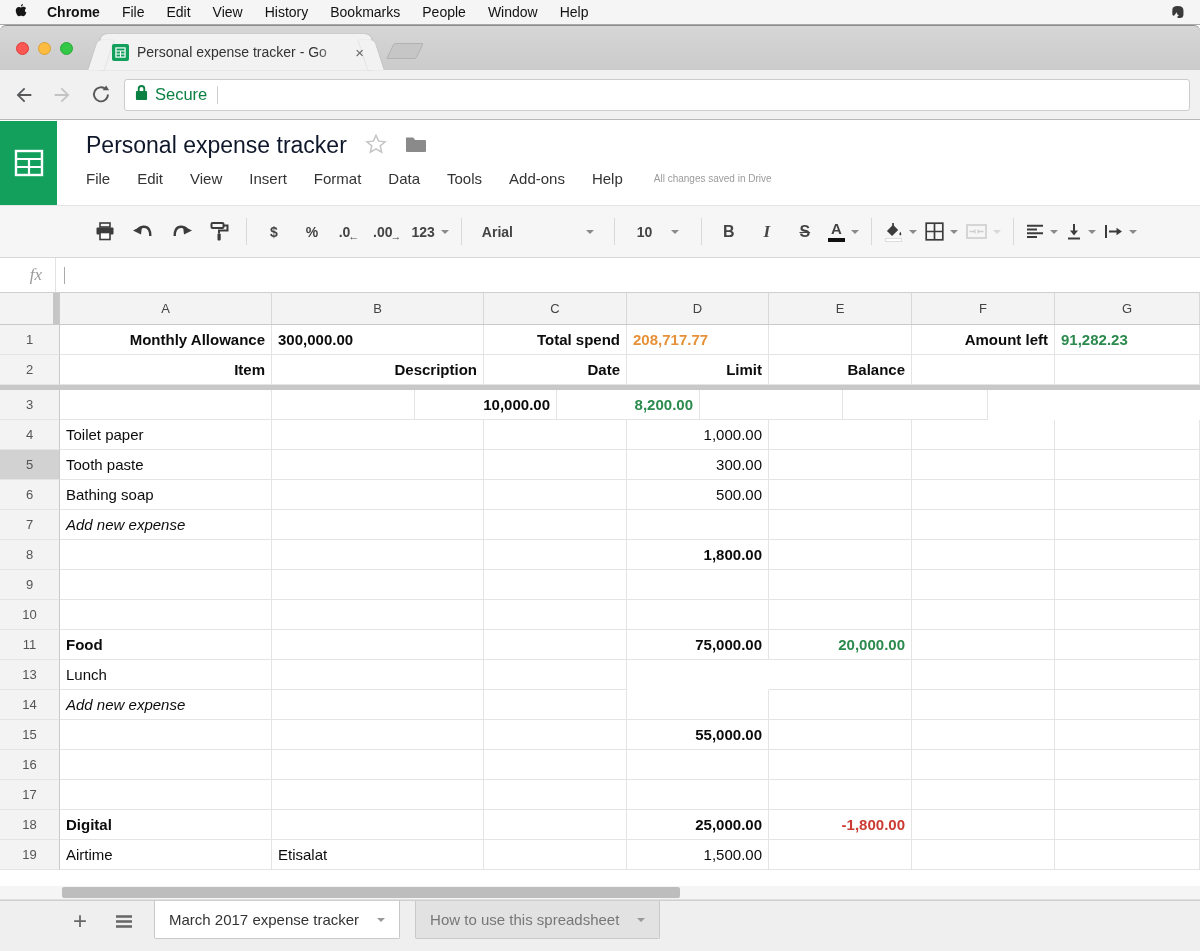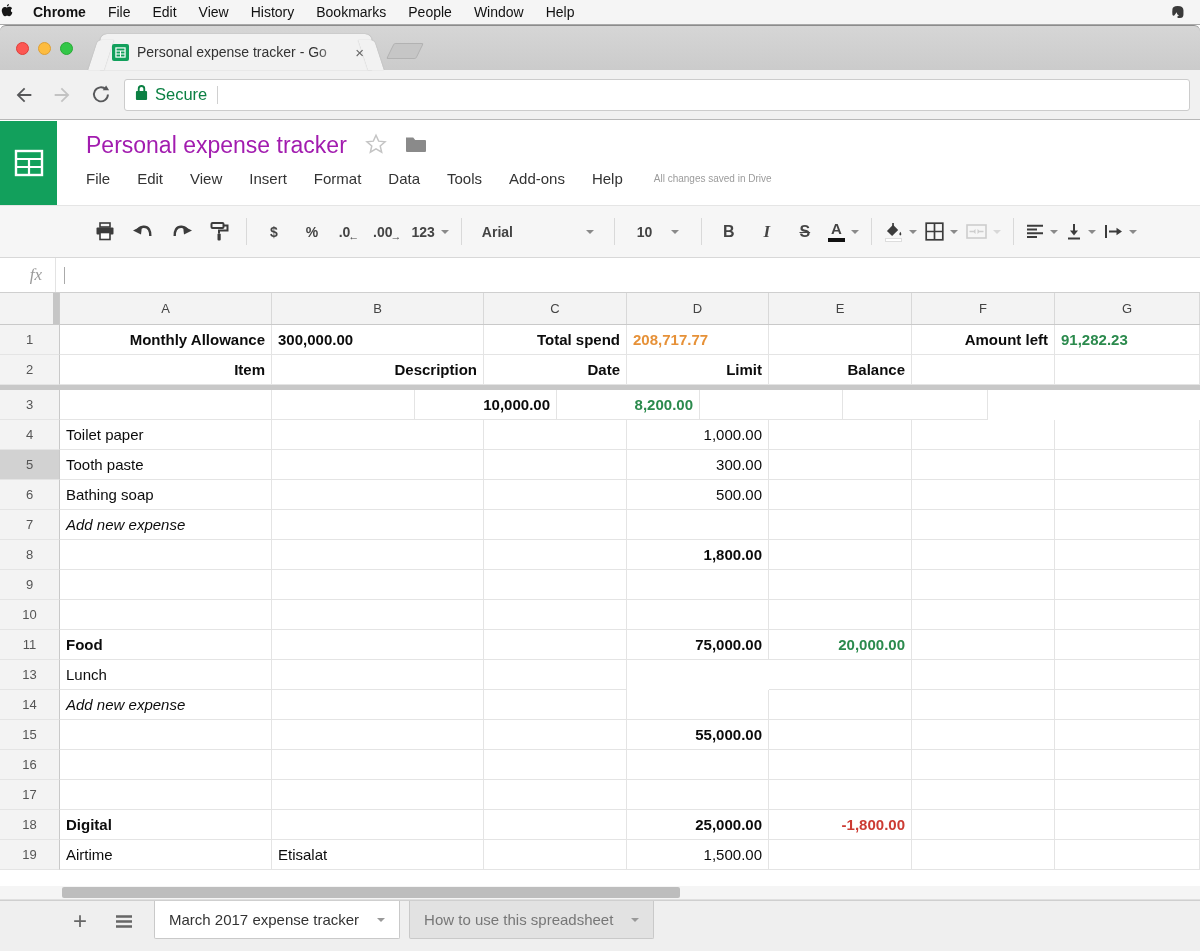--- a/index.html
+++ b/index.html
@@ -1,21 +1,21 @@
 <!DOCTYPE html>
 <html><head>
 <meta charset="utf-8">
 <style>
   * { box-sizing: border-box; margin: 0; padding: 0; }
   html,body { width:1200px; height:951px; overflow:hidden; background:#fff;
     font-family:"Liberation Sans","DejaVu Sans",sans-serif; -webkit-font-smoothing:antialiased; }
 
   
   .menubar { height:25px; background:#f5f5f5; display:flex; align-items:center;
-    padding:0 0; font-size:14px; color:#111; border-bottom:1px solid #a9a9a9; position:relative; }
+    padding:0 14px; font-size:14px; color:#111; border-bottom:1px solid #a9a9a9; position:relative; }
   .menubar .apple { margin-right:20px; display:flex; align-items:center; }
   .mb-item { margin-right:22px; cursor:default; }
   .mb-item.bold { font-weight:bold; }
   .menubar-right { position:absolute; right:14px; top:3px; }
 
   
   .tabbar { height:45px; background:linear-gradient(#d6d6d6,#cbcbcb); border-top:1px solid #8c8c8c;
     border-radius:6px 6px 0 0; position:relative; display:flex; align-items:flex-end; }
   .traffic { position:absolute; left:16px; top:16px; display:flex; gap:9px; }
   .light { width:13px; height:13px; border-radius:50%; }
@@ -49,21 +49,21 @@
   .url-scheme { color:#0b8043; }
   .url-sep2 { color:#9aa0a6; }
   .url-host { color:#2b2b2b; }
   .url-path { color:#8a8f94; }
 
   
   .gs-header { height:85px; background:#fff; position:relative; }
   .gs-logo { position:absolute; left:0; top:1px; width:57px; height:84px; background:#12a05c;
     display:flex; align-items:center; justify-content:center; }
   .gs-title-row { position:absolute; left:86px; top:12px; display:flex; align-items:center; gap:18px; }
-  .gs-title { font-size:23px; color:#a21caf; }
+  .gs-title { font-size:23px; color:#0f172a; }
   .gs-menus { position:absolute; left:86px; top:50px; display:flex; align-items:center; font-size:15px; color:#333; }
   .gs-menu-item { margin-right:27px; cursor:default; }
   .gs-status { color:#9b9b9b; font-size:10px; margin-left:4px; }
 
   
   .toolbar { height:53px; background:#f6f6f6; border-top:1px solid #e5e5e5; border-bottom:1px solid #d8d8d8;
     display:flex; align-items:center; padding-left:86px; font-size:14px; color:#333; }
   .tb-btn { height:36px; min-width:30px; display:flex; align-items:center; justify-content:center;
     margin:0 4px; position:relative; }
   .tb-sep { width:1px; height:27px; background:#d9d9d9; margin:0 8px; flex:none; }
@@ -108,21 +108,21 @@
   
   .hscroll { height:14px; background:#f5f5f5; position:relative; border-bottom:1px solid #e0e0e0; }
   .hthumb { position:absolute; left:62px; top:1px; width:618px; height:11px; background:#bdbdbd; border-radius:2px; }
 
   
   .sheetbar { height:51px; background:#efefef; border-top:1px solid #cfcfcf; display:flex; align-items:flex-start; }
   .sb-left { display:flex; align-items:center; height:40px; padding-left:62px; }
   .sb-btn { width:36px; height:36px; display:flex; align-items:center; justify-content:center; margin-right:8px; }
   .plus-glyph { font-size:24px; color:#666; line-height:1; }
   .sheet-tab { height:38px; padding:16px 14px; display:flex; align-items:center; gap:12px; font-size:15px;
-    border:1px solid #c9c9c9; border-top:none; border-radius:0 0 2px 2px; margin-right:9px; }
+    border:1px solid #c9c9c9; border-top:none; border-radius:0 0 2px 2px; margin-right:15px; }
   .sheet-tab.active { background:#fff; color:#333; }
   .sheet-tab.inactive { background:#e2e2e2; color:#777; }
   .sheet-tabs { display:flex; margin-left:4px; }
 </style>
 </head>
 <body>
 
 <div class="menubar">
   <span class="apple">
     <svg width="13" height="16" viewBox="0 0 14 17">

